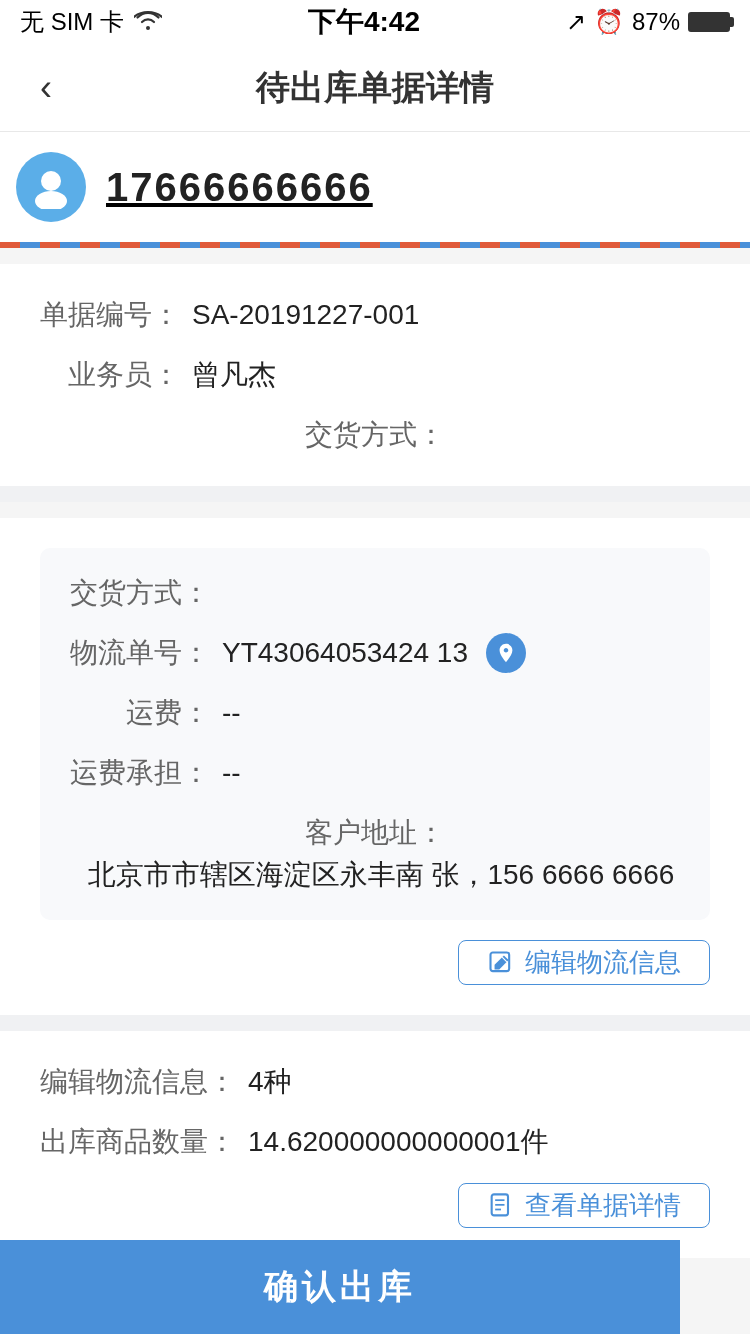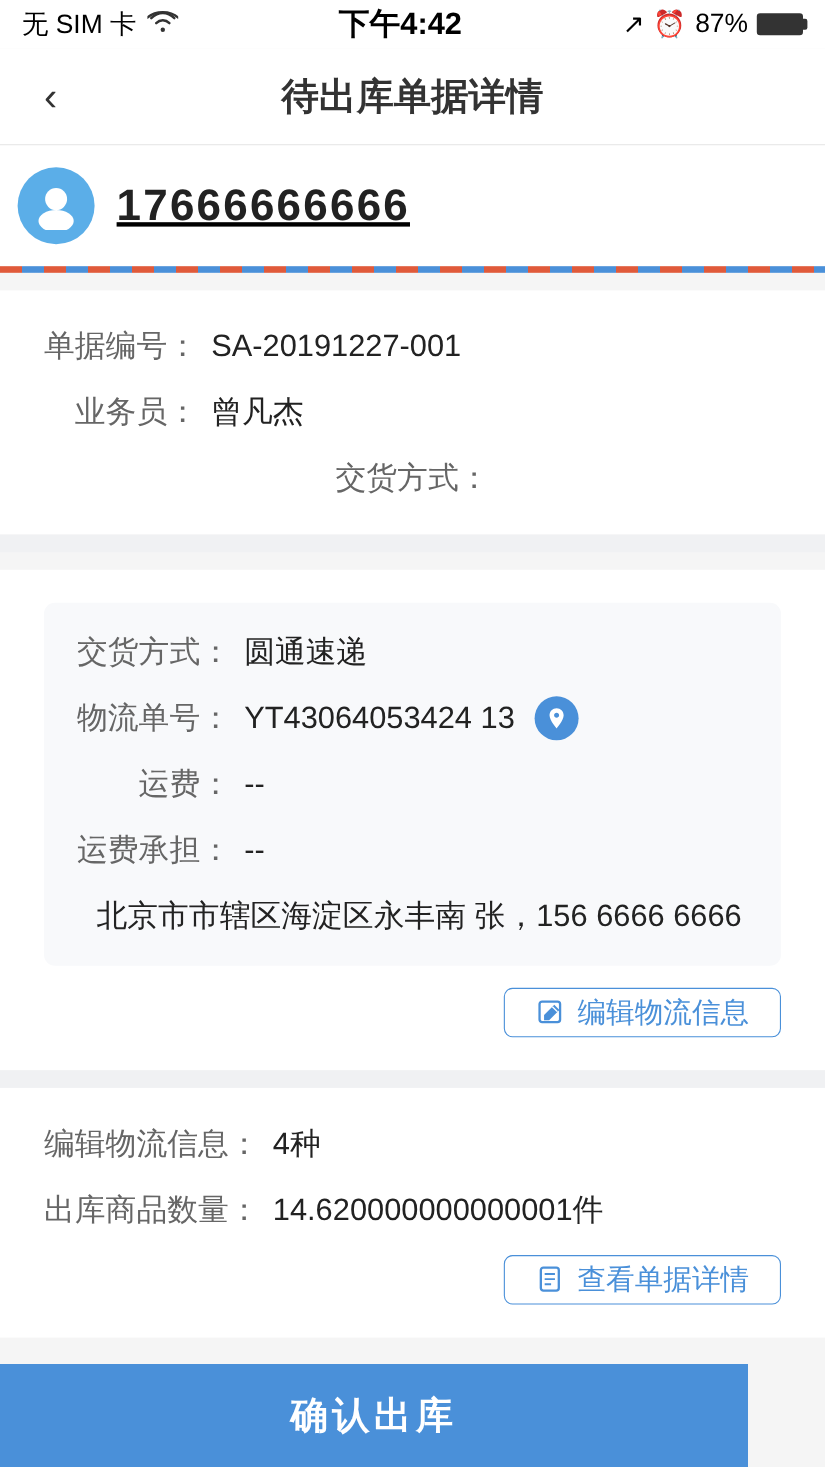--- a/index.html
+++ b/index.html
@@ -288,21 +288,20 @@
     <span class="info-label">交货方式：</span>
   </div>
 </div>
 
 <div class="section-divider"></div>
 
 <div class="section">
   <div class="section-inner">
     <div class="info-row">
       <span class="info-label">交货方式：</span>
-      <span class="info-value">圆通速递</span>
     </div>
     <div class="info-row">
       <span class="info-label">物流单号：</span>
       <span class="info-value with-icon">
         <span>YT43064053424 13</span>
         <span class="location-icon">
           <svg viewBox="0 0 24 24">
             <path d="M12 2C8.13 2 5 5.13 5 9c0 5.25 7 13 7 13s7-7.75 7-13c0-3.87-3.13-7-7-7zm0 9.5c-1.38 0-2.5-1.12-2.5-2.5s1.12-2.5 2.5-2.5 2.5 1.12 2.5 2.5-1.12 2.5-2.5 2.5z"></path>
           </svg>
         </span>
@@ -310,20 +309,21 @@
     </div>
     <div class="info-row">
       <span class="info-label">运费：</span>
       <span class="info-value">--</span>
     </div>
     <div class="info-row">
       <span class="info-label">运费承担：</span>
       <span class="info-value">--</span>
     </div>
     <div class="info-row">
+      <span class="info-label">客户地址：</span>
       <span class="info-value">北京市市辖区海淀区永丰南  张，156 6666 6666</span>
     </div>
   </div>
 
   <div class="action-row">
     <button class="action-btn">
       <svg viewBox="0 0 24 24">
         <rect x="3" y="3" width="16" height="16" rx="2" ry="2" fill="none" stroke="#4a90d9" stroke-width="1.8"></rect>
         <path d="M14.5 5.5l4 4-8 8H6.5v-4l8-8z" fill="#4a90d9"></path>
         <path d="M13 7l4 4" stroke="#fff" stroke-width="1" fill="none"></path>

